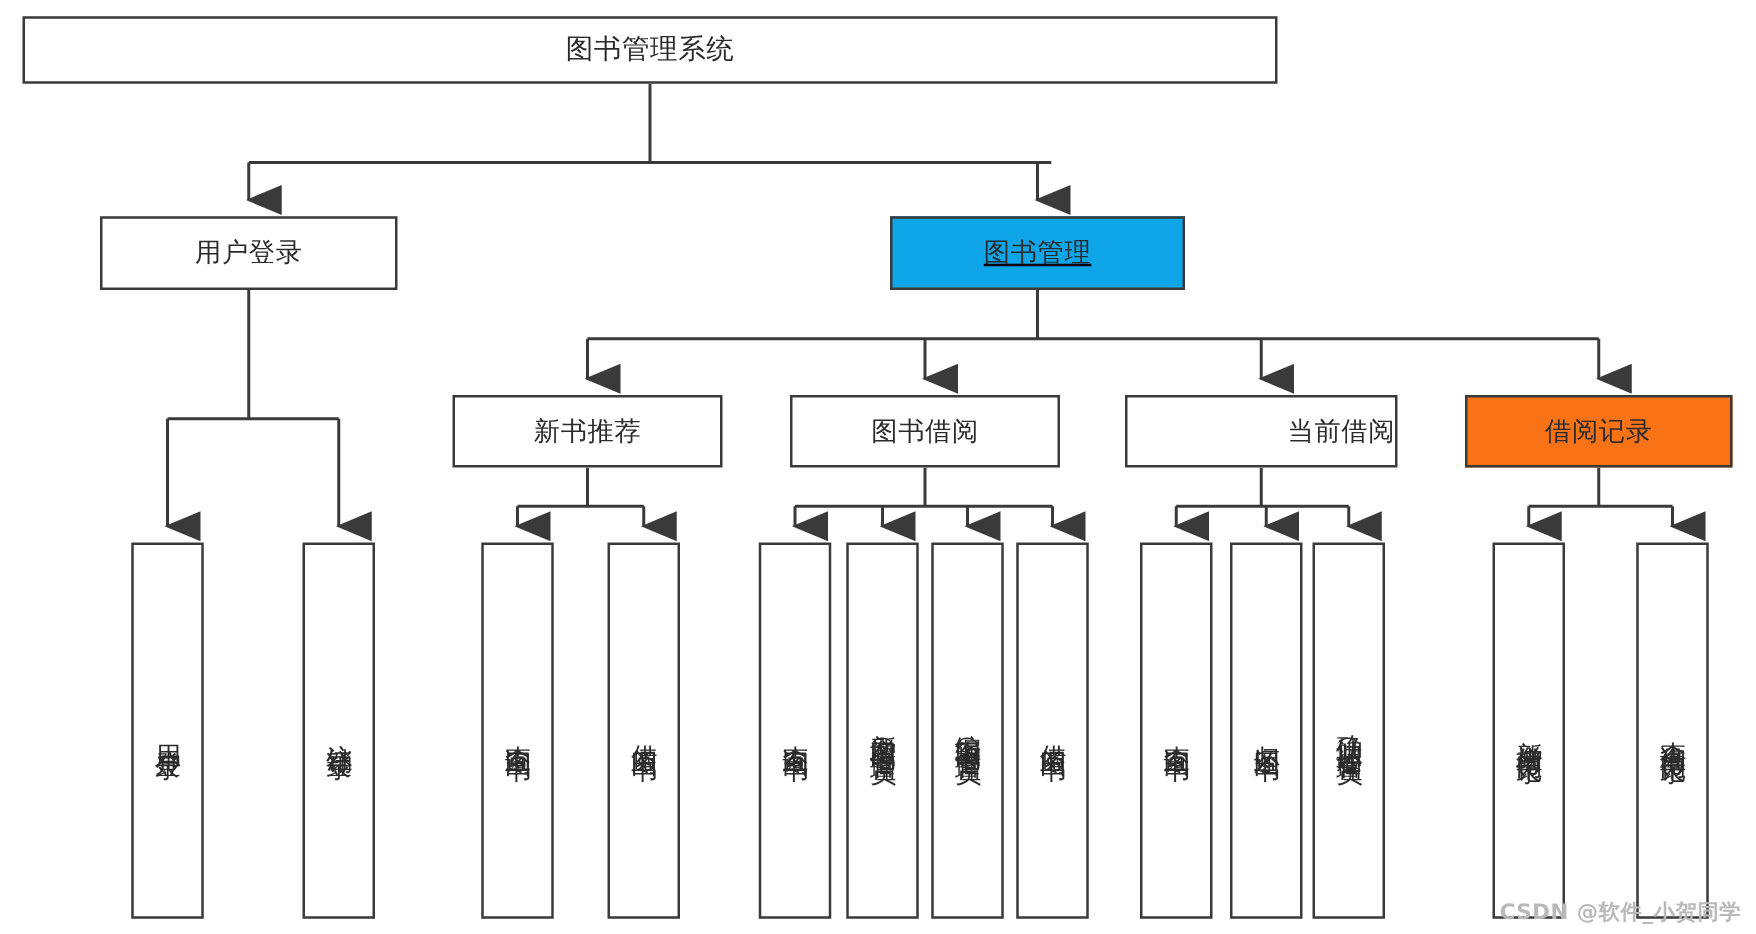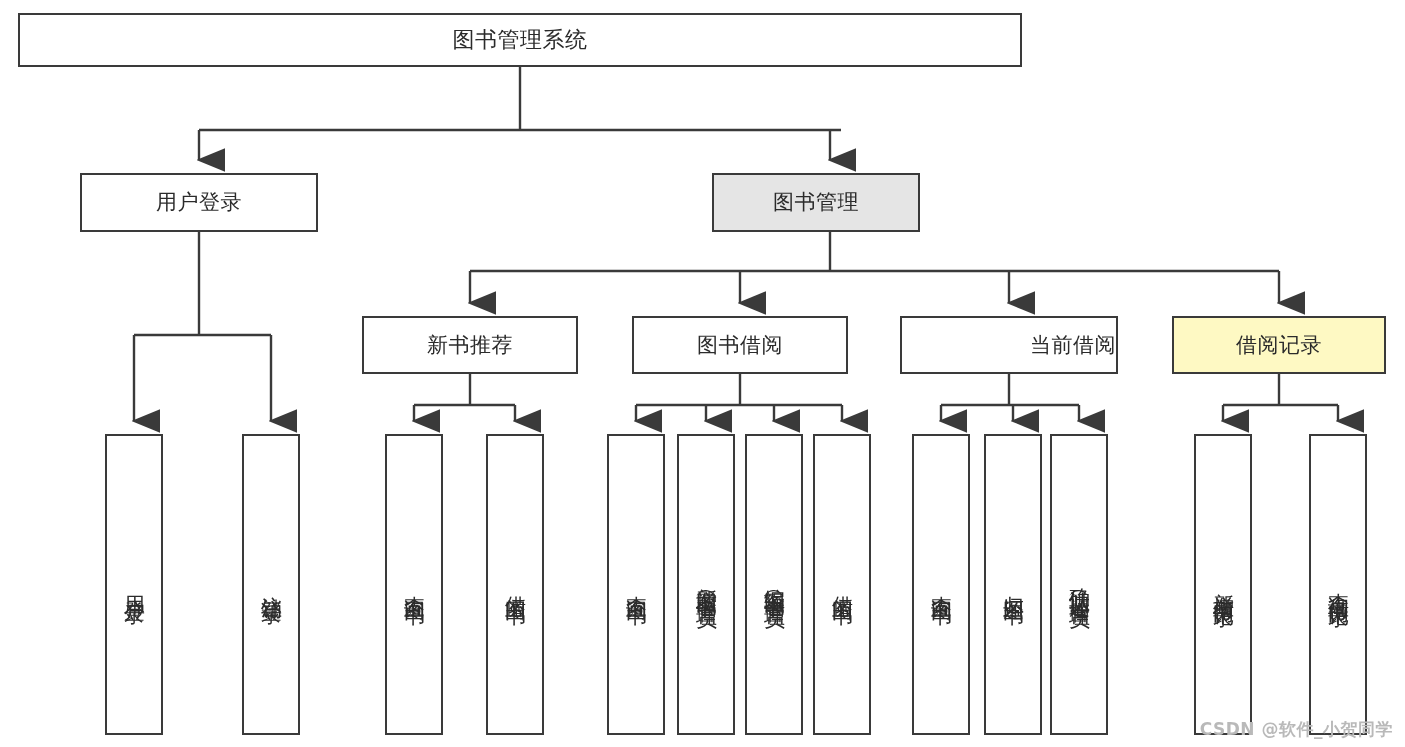--- a/index.html
+++ b/index.html
@@ -128,34 +128,34 @@
     </g>
   </svg>
 
   <div class="node root horiz" style="left: 18px; top: 13px; width: 1004px; height: 54px; border-color: rgb(58, 58, 58); background: rgb(255, 255, 255);">
     <span class="lbl" style="color: rgb(43, 43, 43);">图书管理系统</span>
   </div>
 
   <div class="node horiz" style="left: 80px; top: 173px; width: 238px; height: 59px; border-color: rgb(58, 58, 58); background: rgb(255, 255, 255);">
     <span class="lbl" style="color: rgb(43, 43, 43);">用户登录</span>
   </div>
-  <div class="node horiz" style="left: 712px; top: 173px; width: 208px; height: 59px; border-color: rgb(58, 58, 58); background: #e5e5e5;">
+  <div class="node horiz" style="left: 712px; top: 173px; width: 236px; height: 59px; border-color: rgb(58, 58, 58); background: #0ea5e9; text-decoration: underline;">
     <span class="lbl" style="color: rgb(43, 43, 43);">图书管理</span>
   </div>
 
   <div class="node horiz" style="left: 632px; top: 316px; width: 216px; height: 58px; border-color: rgb(58, 58, 58); background: rgb(255, 255, 255);">
     <span class="lbl" style="color: rgb(43, 43, 43);">图书借阅</span>
   </div>
   <div class="node horiz" style="left: 362px; top: 316px; width: 216px; height: 58px; border-color: rgb(58, 58, 58); background: rgb(255, 255, 255);">
     <span class="lbl" style="color: rgb(43, 43, 43);">新书推荐</span>
   </div>
   <div class="node horiz" style="left: 900px; top: 316px; width: 218px; height: 58px; border-color: rgb(58, 58, 58); background: rgb(255, 255, 255); justify-content: flex-end;">
     <span class="lbl" style="color: rgb(43, 43, 43);">当前借阅</span>
   </div>
-  <div class="node horiz" style="left: 1172px; top: 316px; width: 214px; height: 58px; border-color: rgb(58, 58, 58); background: #fef9c3;">
+  <div class="node horiz" style="left: 1172px; top: 316px; width: 214px; height: 58px; border-color: rgb(58, 58, 58); background: #f97316;">
     <span class="lbl" style="color: rgb(43, 43, 43);">借阅记录</span>
   </div>
 
   <div class="node vert" style="left: 105px; top: 434px; width: 58px; height: 301px; border-color: rgb(58, 58, 58); background: rgb(255, 255, 255);">
     <span class="lbl" style="color: rgb(43, 43, 43);">用户登录</span>
   </div>
   <div class="node vert" style="left: 242px; top: 434px; width: 58px; height: 301px; border-color: rgb(58, 58, 58); background: rgb(255, 255, 255);">
     <span class="lbl" style="color: rgb(43, 43, 43);">注销登录</span>
   </div>
   <div class="node vert" style="left: 385px; top: 434px; width: 58px; height: 301px; border-color: rgb(58, 58, 58); background: rgb(255, 255, 255);">

